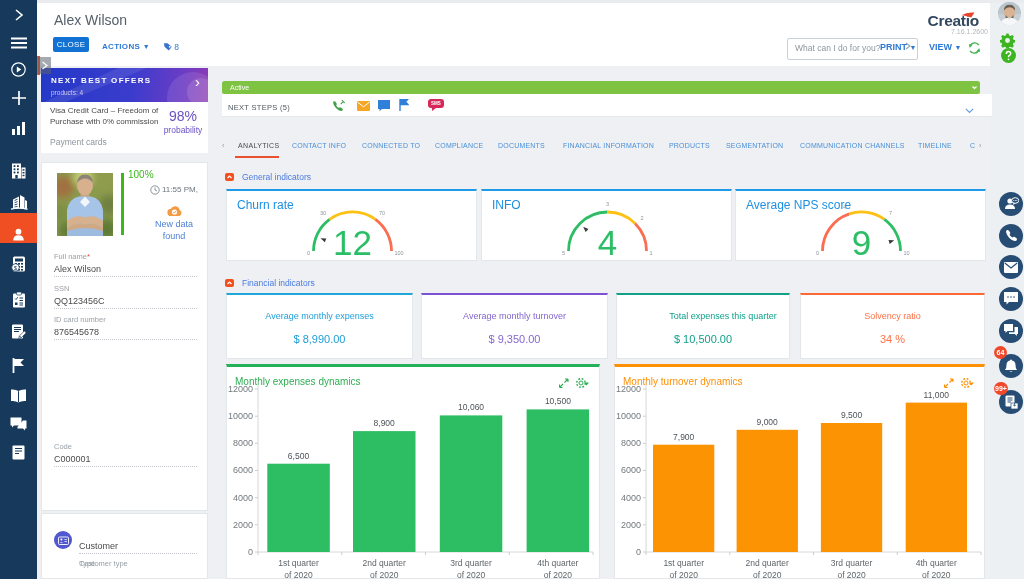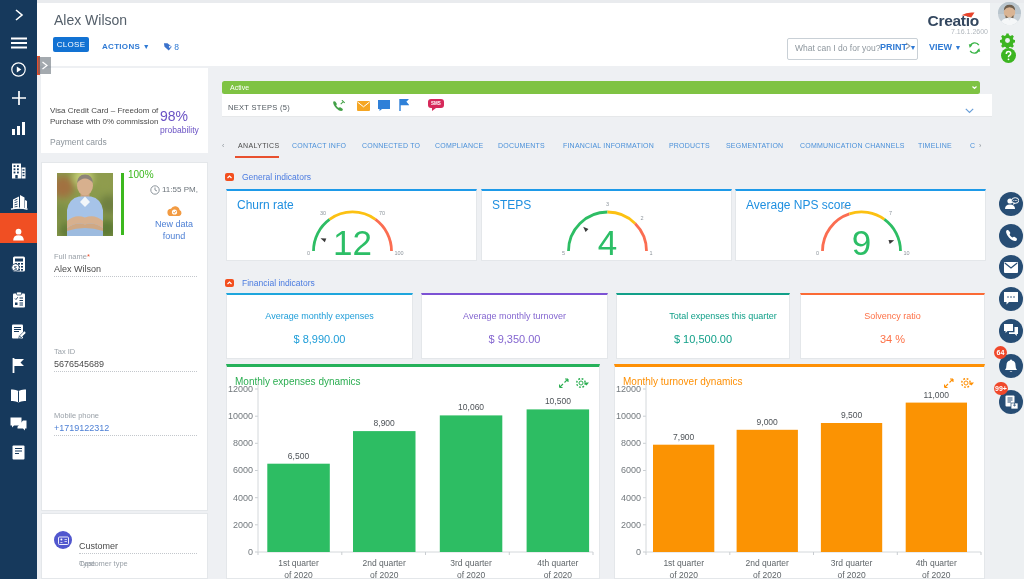--- a/index.html
+++ b/index.html
@@ -29,21 +29,21 @@
 .railbtn { position:absolute; left:999px; width:24px; height:24px; border-radius:50%; background:#274d74; display:flex; align-items:center; justify-content:center; z-index:20; }
 .badge { position:absolute; min-width:13px; height:13px; border-radius:7px; background:#f0482a; color:#fff; font-size:7px; font-weight:bold; text-align:center; line-height:13px; z-index:21; padding:0 1px; }
 
 .card { position:absolute; background:#fff; border:1px solid #e4e7ea; }
 #card-offer { left:41px; top:68px; width:167px; height:85px; border:none; }
 #nbo { position:absolute; left:0; top:0; width:167px; height:34px; background:linear-gradient(97deg,#2439c7 0%,#3b3ccd 55%,#6e3cc4 85%,#8c3bb4 100%); overflow:hidden; }
 #nbo .t1 { position:absolute; left:10px; top:8px; color:#fff; font-size:8px; font-weight:bold; letter-spacing:1.3px; }
 #nbo .t2 { position:absolute; left:10px; top:20.5px; color:#cfc9ee; font-size:6.5px; }
 #nbo .chev { position:absolute; right:8px; top:5px; color:#fff; font-size:15px; }
 #offer-text { position:absolute; left:9px; top:38px; width:110px; font-size:8px; color:#4a4a4a; line-height:10.5px; }
-#prob { position:absolute; left:119px; top:40px; width:46px; text-align:left; color:#6a52c4; }
+#prob { position:absolute; left:119px; top:40px; width:46px; text-align:center; color:#6a52c4; }
 #prob .p1 { font-size:14px; }
 #prob .p2 { font-size:8.5px; margin-top:1px; }
 #paycards { position:absolute; left:9px; top:69px; font-size:8.5px; color:#8d959c; }
 #card-contact { left:41px; top:162px; width:167px; height:349px; }
 #card-type { left:41px; top:513px; width:167px; height:66px; }
 .flabel { font-size:7.5px; color:#9aa1a8; }
 .fval { font-size:9px; color:#4a4a4a; }
 .fval.link { color:#4c7fd4; }
 .field { position:absolute; left:12px; width:143px; border-bottom:1px dotted #c3c7cc; }
 
@@ -321,20 +321,30 @@
 <div class="refresh"><svg width="13" height="12" viewBox="0 0 13 12">
       <g stroke="#3db54a" stroke-width="1.4" fill="none">
         <path d="M10.8 3.2 A4.6 4.6 0 0 0 2.3 4.5"></path>
         <path d="M2.2 8.8 A4.6 4.6 0 0 0 10.7 7.5"></path>
       </g>
       <path d="M0.8 2.2 L4.3 2.6 L1.8 6 Z" fill="#3db54a"></path>
       <path d="M12.2 9.8 L8.7 9.4 L11.2 6 Z" fill="#3db54a"></path>
     </svg></div>
 
 <div class="card" id="card-offer">
+  <div id="nbo">
+      <svg style="position:absolute;left:0;top:0;" width="167" height="34" viewBox="0 0 167 34">
+        <path d="M-10 40 L90 -6 L120 -6 L10 40 Z" fill="rgba(255,255,255,0.09)"></path>
+        <circle cx="152" cy="30" r="26" fill="rgba(255,255,255,0.10)"></circle>
+        <circle cx="160" cy="24" r="14" fill="rgba(255,255,255,0.12)"></circle>
+      </svg>
+      <span class="t1">NEXT BEST OFFERS</span>
+      <span class="t2">products: 4</span>
+      <span class="chev">›</span>
+    </div>
   <div id="offer-text">Visa Credit Card – Freedom of Purchase with 0% commission</div>
   <div id="prob">
       <div class="p1">98%</div>
       <div class="p2">probability</div>
     </div>
   <div id="paycards">Payment cards</div>
 </div>
 <div class="card" id="card-contact">
   <svg style="position:absolute;left:15px;top:10px;" width="56" height="63" viewBox="0 0 56 63">
     <defs>
@@ -373,27 +383,31 @@
   <svg style="position:absolute;left:125px;top:42px;" width="15" height="12" viewBox="0 0 15 12">
       <path d="M4 11 A3.6 3.6 0 0 1 4 3.8 A4.6 4.6 0 0 1 12.6 5 A3.2 3.2 0 0 1 12.2 11 Z" fill="#f29b43"></path>
       <circle cx="7.5" cy="7" r="2.6" fill="#fff"></circle>
       <path d="M6.2 7 L7.3 8.1 L9.2 5.9" stroke="#f29b43" stroke-width="1" fill="none"></path>
     </svg>
   <div style="position:absolute;left:104px;top:55px;width:56px;text-align:center;font-size:9px;color:#4c7fd4;line-height:12px;">New data found</div>
   <div class="field" style="top:89px;height:25px;">
       <div class="flabel" style="position:absolute;top:0;">Full name<span style="color:#e8502e;">*</span></div>
       <div class="fval" style="position:absolute;top:12px;">Alex Wilson</div>
     </div>
-  <div class="field" style="top:184px;height:25px;">
-      <div class="flabel" style="position:absolute;top:0;">Tax ID</div>
-      <div class="fval" style="position:absolute;top:12px;">5676545689</div>
-    </div>
-  <div class="field" style="top:248px;height:25px;">
-      <div class="flabel" style="position:absolute;top:0;">Mobile phone</div>
-      <div class="fval link" style="position:absolute;top:12px;">+1719122312</div>
+  <div class="field" style="top:121px;height:25px;">
+      <div class="flabel" style="position:absolute;top:0;">SSN</div>
+      <div class="fval" style="position:absolute;top:12px;">QQ123456C</div>
+    </div>
+  <div class="field" style="top:152px;height:25px;">
+      <div class="flabel" style="position:absolute;top:0;">ID card number</div>
+      <div class="fval" style="position:absolute;top:12px;">876545678</div>
+    </div>
+  <div class="field" style="top:279px;height:25px;">
+      <div class="flabel" style="position:absolute;top:0;">Code</div>
+      <div class="fval" style="position:absolute;top:12px;">C000001</div>
     </div>
 </div>
 <div class="card" id="card-type">
   <div style="position:absolute;left:12px;top:17px;width:18px;height:18px;border-radius:50%;background:#5157ce;display:flex;align-items:center;justify-content:center;">
     <svg width="11" height="11" viewBox="0 0 11 11">
         <rect x="0.5" y="2" width="10" height="7.5" rx="1" fill="none" stroke="#fff" stroke-width="0.9"></rect>
         <circle cx="3.4" cy="4.6" r="1" fill="#fff"></circle>
         <path d="M1.8 8 Q3.4 6.3 5 8 Z" fill="#fff"></path>
         <path d="M6.5 4.5 L9 4.5 M6.5 6.5 L9 6.5" stroke="#fff" stroke-width="0.7"></path>
       </svg>
@@ -474,21 +488,21 @@
           <polygon points="3.4,0 -2,-2 -2,2" fill="#3a3a3a"></polygon>
         </g>
   <text x="83" y="66" text-anchor="end" font-size="5.5" fill="#8d959c" font-family="Liberation Sans">0</text>
   <text x="167.5" y="66" font-size="5.5" fill="#8d959c" font-family="Liberation Sans">100</text>
   <text x="99" y="26" text-anchor="end" font-size="5.5" fill="#8d959c" font-family="Liberation Sans">30</text>
   <text x="152" y="26" font-size="5.5" fill="#8d959c" font-family="Liberation Sans">70</text>
   </g>
 </svg>
   </div>
 <div class="gcard" style="left:481px; width:251px;">
-    <div class="gtitle">STEPS</div>
+    <div class="gtitle">INFO</div>
 <svg style="position:absolute;left:0;top:0;" width="249" height="70" viewBox="0 0 249 70">
   <g transform="translate(0,-2)">
   <path d="M 86.5 62.0 A 39 39 0 0 1 125.5 23.0" stroke="#2dbd64" stroke-width="2.8" fill="none"></path>
   <path d="M 125.5 23.0 A 39 39 0 0 1 153.1 34.4" stroke="#fcc112" stroke-width="2.8" fill="none"></path>
   <path d="M 153.1 34.4 A 39 39 0 0 1 164.5 62.0" stroke="#fb6d51" stroke-width="2.8" fill="none"></path>
   <text x="125.5" y="66" text-anchor="middle" font-size="35" fill="#2cbe66" font-family="Liberation Sans">4</text>
   <g transform="translate(103.6,40.1) rotate(-135)">
           <polygon points="3.4,0 -2,-2 -2,2" fill="#3a3a3a"></polygon>
         </g>
   <text x="83" y="66" text-anchor="end" font-size="5.5" fill="#8d959c" font-family="Liberation Sans">5</text>

